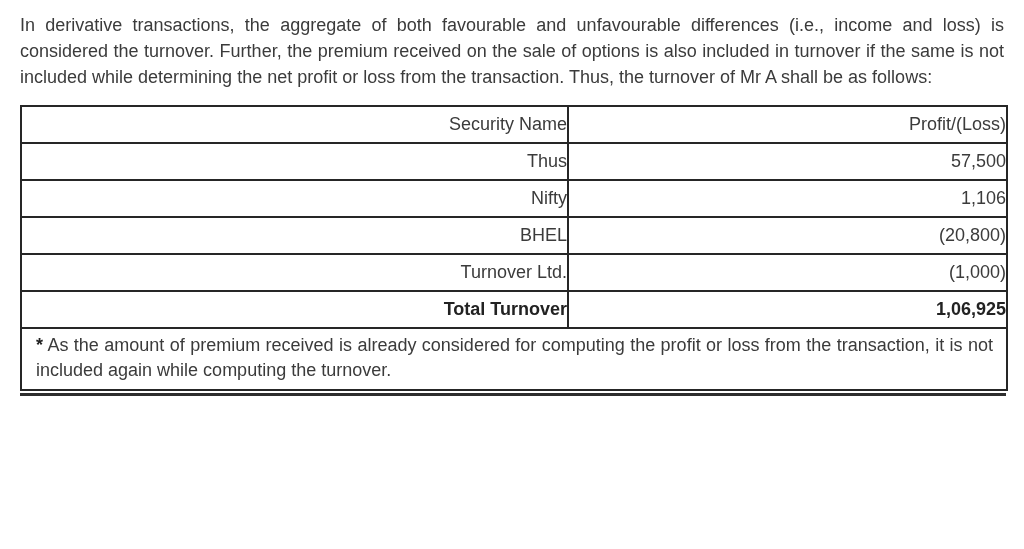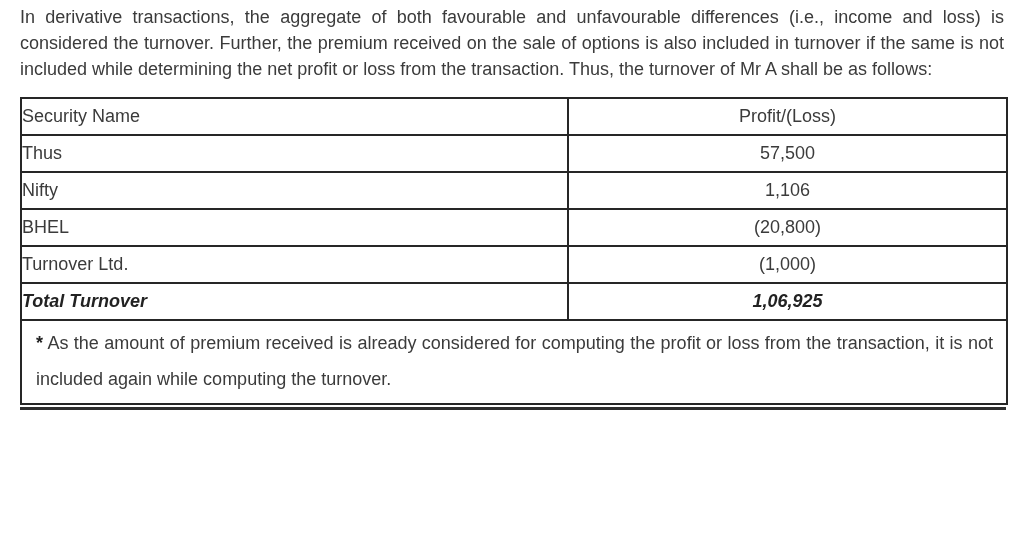--- a/index.html
+++ b/index.html
@@ -12,21 +12,21 @@
     width: 1024px;
     height: 549px;
     position: relative;
     overflow: hidden;
     font-family: "Liberation Sans", sans-serif;
     color: #3b3b3b;
   }
   .page {
     position: absolute;
     inset: 0;
-    padding: 4px 18px 0 20px;
+    padding: 12px 18px 0 20px;
   }
   .intro {
     margin: 0;
     width: 984px;
     font-size: 18px;
     line-height: 26px;
     text-align: justify;
     color: #3b3b3b;
   }
   table.turnover {
@@ -41,37 +41,36 @@
   table.turnover td {
     border: 2px solid #262626;
     font-weight: normal;
     height: 37px;
     padding: 0;
     vertical-align: middle;
   }
   col.c-security { width: 547px; }
   col.c-profit   { width: 439px; }
   .cell-left {
-    text-align: left;
+    text-align: right;
     padding-left: 14px;
     margin-top: 6px;
   }
   .cell-center {
-    text-align: center;
+    text-align: right;
   }
   tr.total-row td {
     font-weight: bold;
     color: #222222;
-    font-style: italic;
   }
   tr.footnote-row td {
     height: 60px;
     padding: 4px 13px 6px 14px;
     text-align: justify;
-    line-height: 36px;
+    line-height: 25px;
     vertical-align: middle;
   }
   .footnote-marker {
     font-weight: bold;
     color: #222222;
   }
   .bottom-rule {
     width: 986px;
     height: 3px;
     background: #2e2e2e;

